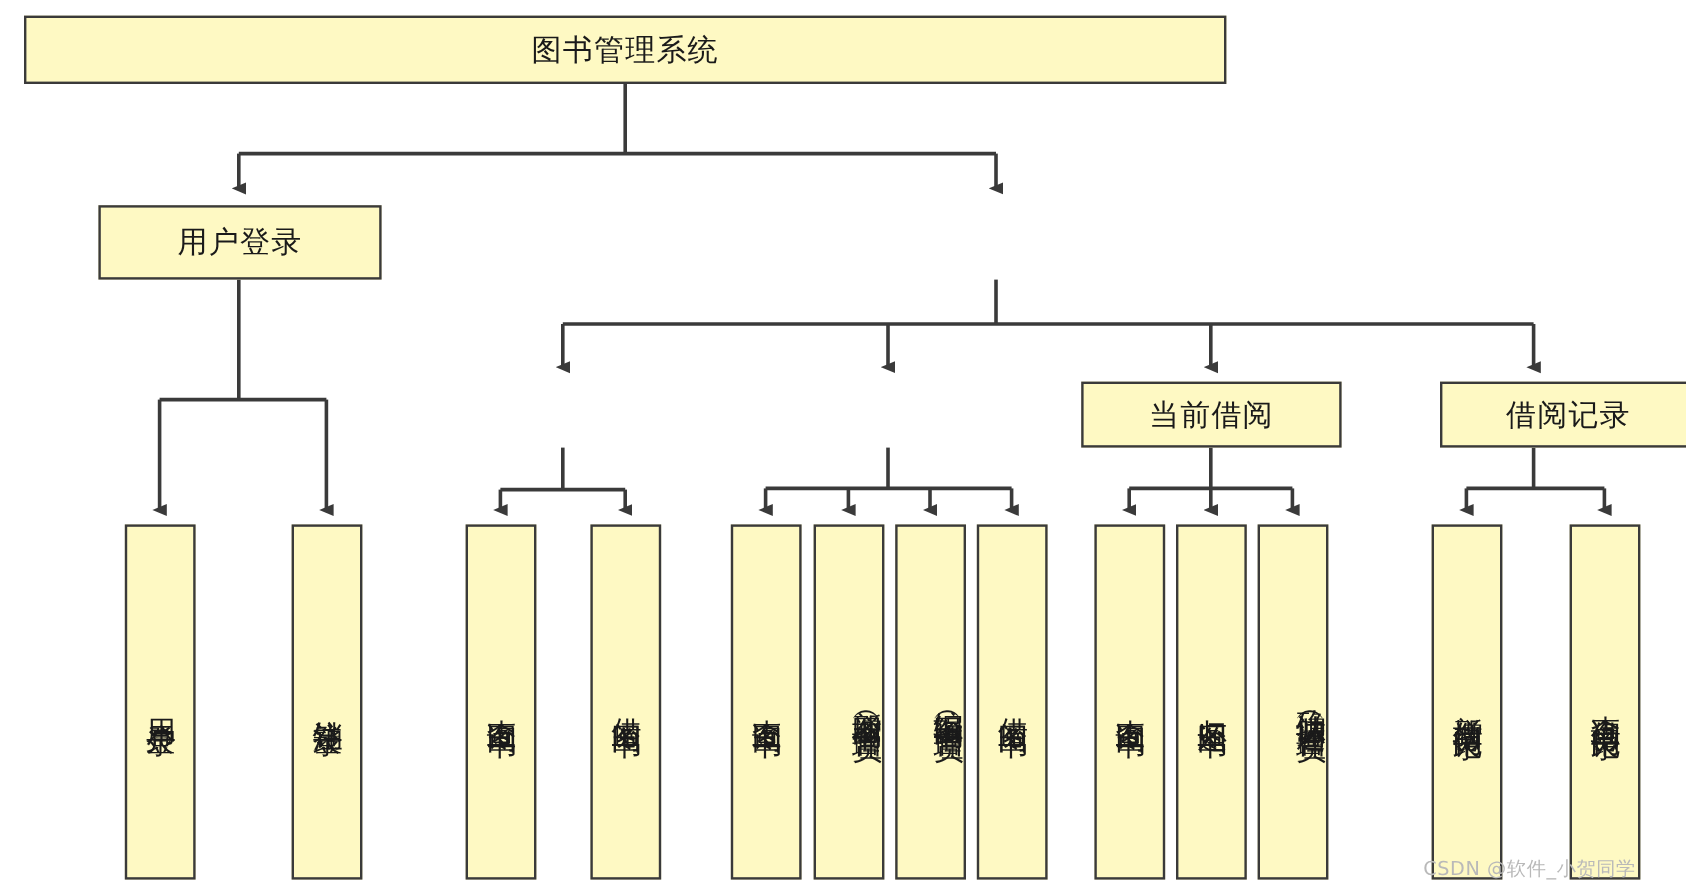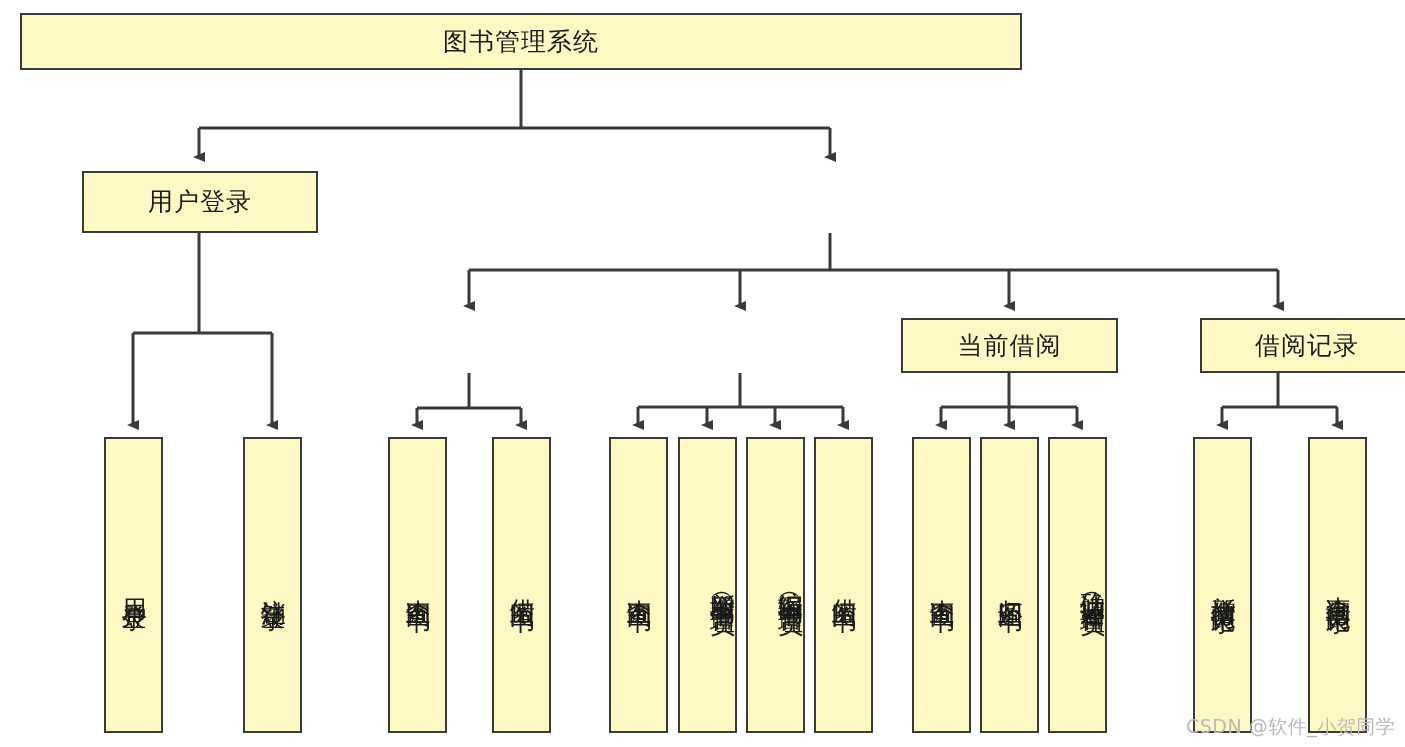--- a/index.html
+++ b/index.html
@@ -54,21 +54,21 @@
     left: 0;
     top: 0;
     width: 1405px;
     height: 747px;
     pointer-events: none;
   }
   .watermark {
     position: absolute;
     left: 1186px;
     top: 714px;
-    font-size: 19px;
+    font-size: 16px;
     color: #b9b9b9;
     white-space: nowrap;
     letter-spacing: 0.5px;
     text-align: right;
   }
 </style>
 </head>
 <body>
 
 <div id="canvas">

